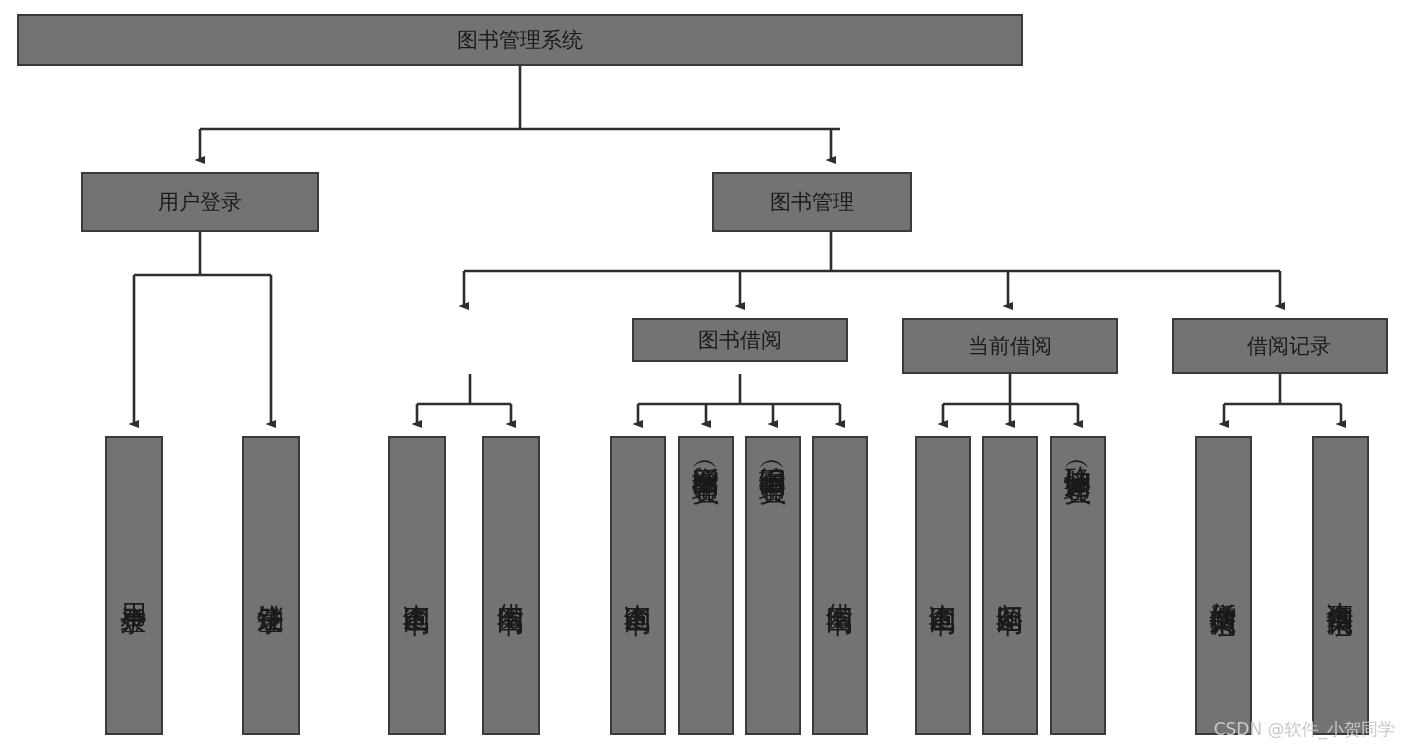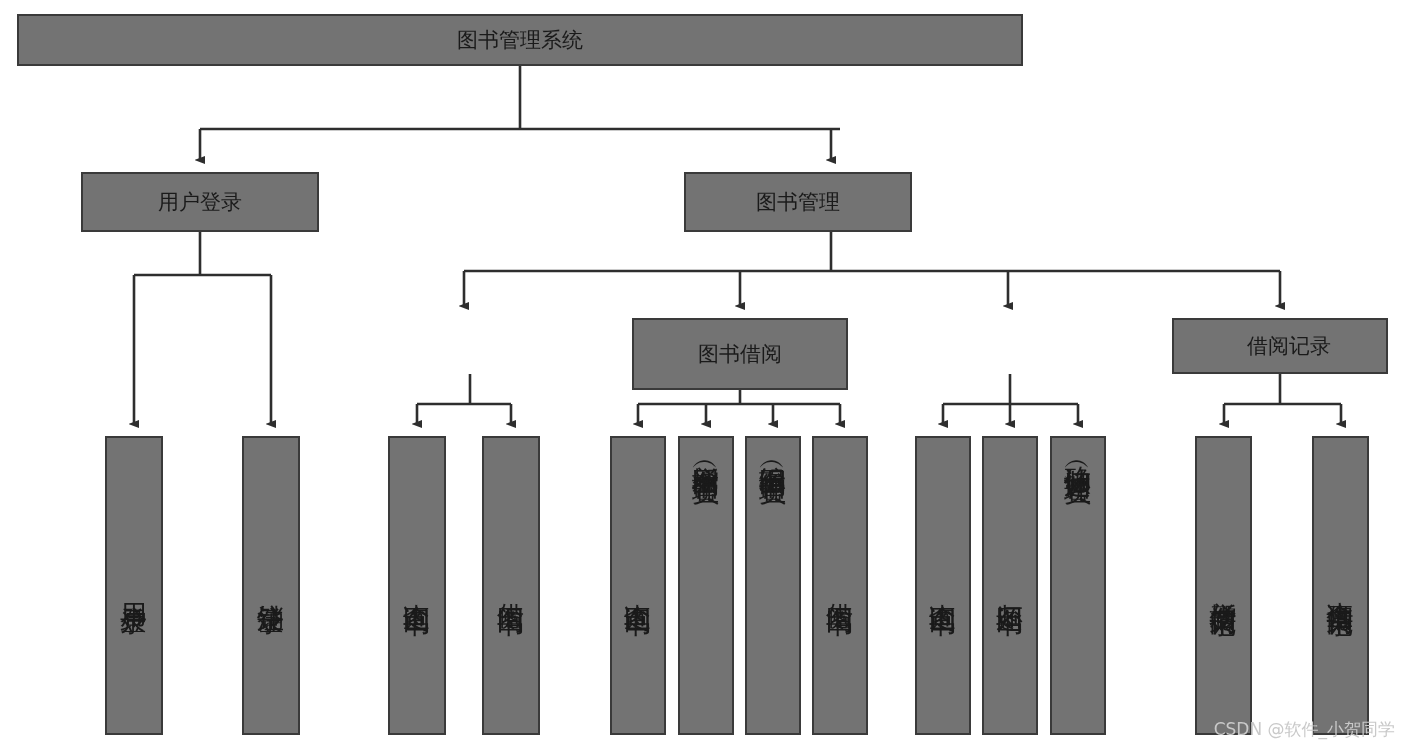--- a/index.html
+++ b/index.html
@@ -130,29 +130,32 @@
   </svg>
 
   <div class="node horizontal" style="left:17px; top:14px; width:1006px; height:52px;">
     <span class="label">图书管理系统</span>
   </div>
 
   <div class="node horizontal" style="left:81px; top:172px; width:238px; height:60px;">
     <span class="label">用户登录</span>
   </div>
 
-  <div class="node horizontal" style="left:684px; top:172px; width:228px; height:60px;">
+  <div class="node horizontal" style="left:712px; top:172px; width:200px; height:60px;">
     <span class="label">图书管理</span>
   </div>
 
 
-  <div class="node horizontal" style="left:632px; top:318px; width:216px; height:72px;align-items:center;">
+  <div class="node horizontal" style="left:632px; top:318px; width:216px; height:44px;align-items:center;">
     <span class="label">图书借阅</span>
   </div>
 
+  <div class="node horizontal" style="left:902px; top:318px; width:216px; height:56px;">
+    <span class="label">当前借阅</span>
+  </div>
 
   <div class="node horizontal" style="left:1172px; top:318px; width:216px; height:56px;padding-left:18px;">
     <span class="label">借阅记录</span>
   </div>
 
   <div class="node vertical centered" style="left:105px; top:436px; width:58px; height:299px;">
     <span class="label">用户登录</span>
   </div>
 
   <div class="node vertical centered" style="left:242px; top:436px; width:58px; height:299px;">

